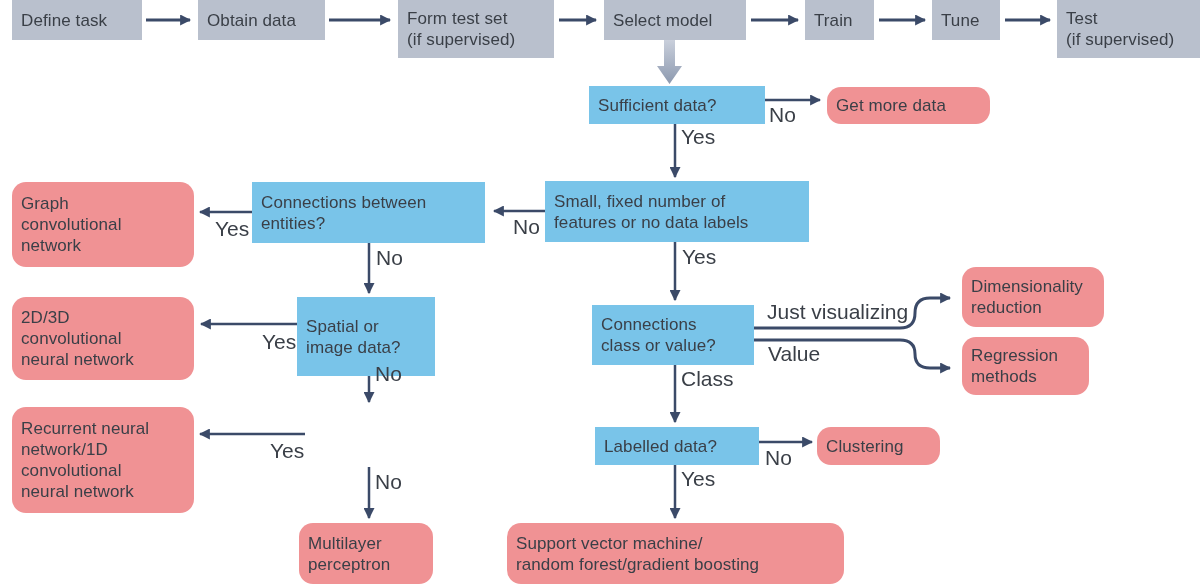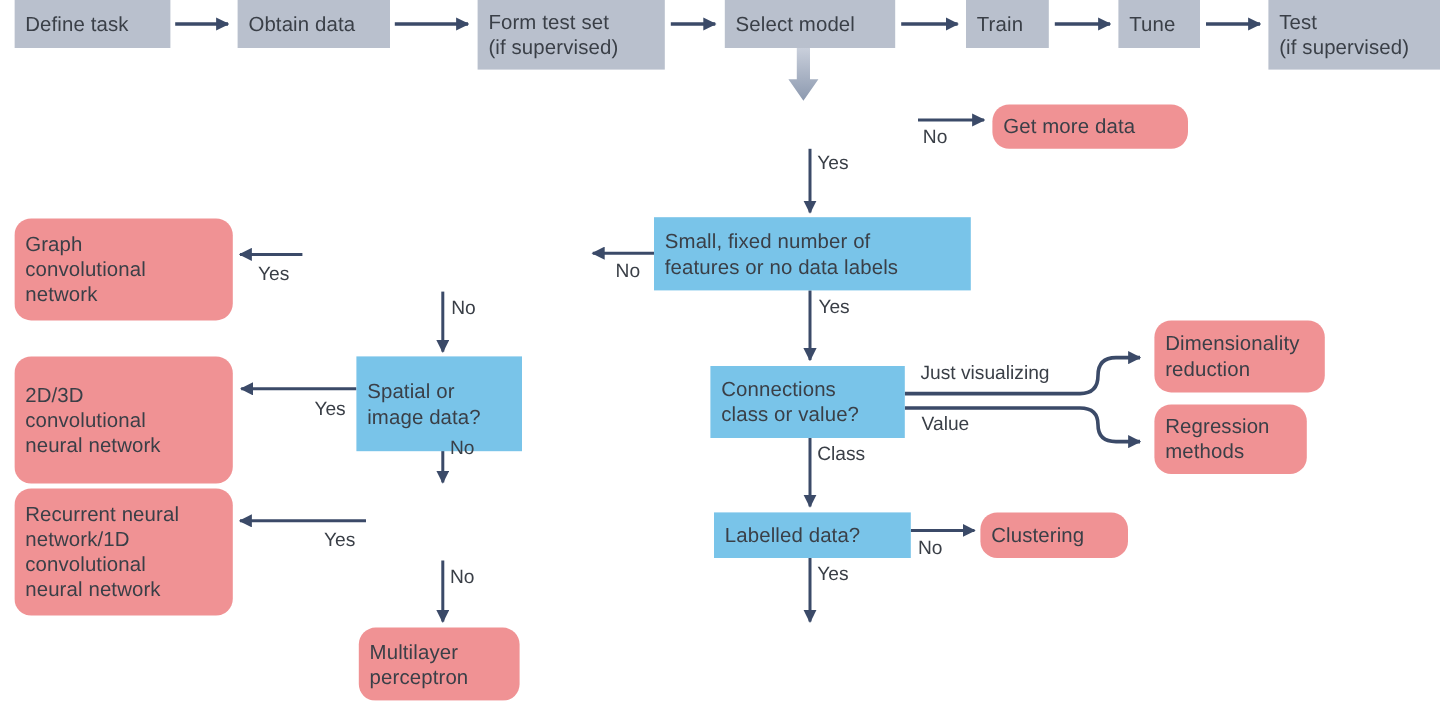--- a/index.html
+++ b/index.html
@@ -12,21 +12,21 @@
   .node{
     position:absolute;display:flex;align-items:center;
     font-size:17px;line-height:21px;white-space:pre-line;
     padding-left:9px;padding-right:4px;box-sizing:border-box;
     letter-spacing:0.1px;
   }
   .gray{background:#b9c0cd;}
   .blue{background:#79c4e9;}
   .pink{background:#f09294;border-radius:14px;}
   .edge-label{
-    position:absolute;font-size:16px;line-height:19px;color:#3a3f47;white-space:nowrap;
+    position:absolute;font-size:21px;line-height:19px;color:#3a3f47;white-space:nowrap;
   }
   svg#wires{position:absolute;left:0;top:0;pointer-events:none;}
   .wire{stroke:#3b4a68;fill:none;}
   .w25{stroke-width:2.5px;}
   .w3{stroke-width:3px;}
 </style>
 </head>
 <body>
 
 <div id="canvas">
@@ -71,46 +71,51 @@
   <div class="node gray" style="left:0;top:0;width:130px;height:40px">Define task</div>
   <div class="node gray" style="left:186px;top:0;width:127px;height:40px">Obtain data</div>
   <div class="node gray" style="left:386px;top:0;width:156px;height:58px">Form test set
 (if supervised)</div>
   <div class="node gray" style="left:592px;top:0;width:142px;height:40px">Select model</div>
   <div class="node gray" style="left:793px;top:0;width:69px;height:40px">Train</div>
   <div class="node gray" style="left:920px;top:0;width:68px;height:40px">Tune</div>
   <div class="node gray" style="left:1045px;top:0;width:155px;height:58px">Test
 (if supervised)</div>
 
+  <div class="node blue" style="left:577px;top:86px;width:176px;height:38px">Sufficient data?</div>
   <div class="node blue" style="left:533px;top:181px;width:264px;height:61px">Small, fixed number of
 features or no data labels</div>
+  <div class="node blue" style="left:240px;top:182px;width:233px;height:61px">Connections between
+entities?</div>
   <div class="node blue" style="left:285px;top:297px;width:138px;height:79px">Spatial or
 image data?</div>
   <div class="node blue" style="left:580px;top:305px;width:162px;height:60px">Connections
 class or value?</div>
   <div class="node blue" style="left:583px;top:427px;width:164px;height:38px">Labelled data?</div>
 
   <div class="node pink" style="left:815px;top:87px;width:163px;height:37px">Get more data</div>
   <div class="node pink" style="left:0;top:182px;width:182px;height:85px">Graph
 convolutional
 network</div>
-  <div class="node pink" style="left:0;top:297px;width:182px;height:106px">2D/3D
+  <div class="node pink" style="left:0;top:297px;width:182px;height:83px">2D/3D
 convolutional
 neural network</div>
   <div class="node pink" style="left:0;top:407px;width:182px;height:106px">Recurrent neural
 network/1D
 convolutional
 neural network</div>
   <div class="node pink" style="left:287px;top:523px;width:134px;height:61px">Multilayer
 perceptron</div>
   <div class="node pink" style="left:950px;top:267px;width:142px;height:60px">Dimensionality
 reduction</div>
   <div class="node pink" style="left:950px;top:337px;width:127px;height:58px">Regression
 methods</div>
   <div class="node pink" style="left:805px;top:427px;width:123px;height:38px">Clustering</div>
+  <div class="node pink" style="left:495px;top:523px;width:337px;height:61px">Support vector machine/
+random forest/gradient boosting</div>
 
   <span class="edge-label" style="left:757px;top:105px">No</span>
   <span class="edge-label" style="left:669px;top:127px">Yes</span>
   <span class="edge-label" style="left:501px;top:217px">No</span>
   <span class="edge-label" style="left:670px;top:247px">Yes</span>
   <span class="edge-label" style="left:203px;top:219px">Yes</span>
   <span class="edge-label" style="left:364px;top:248px">No</span>
   <span class="edge-label" style="left:250px;top:332px">Yes</span>
   <span class="edge-label" style="left:363px;top:364px">No</span>
   <span class="edge-label" style="left:258px;top:441px">Yes</span>

